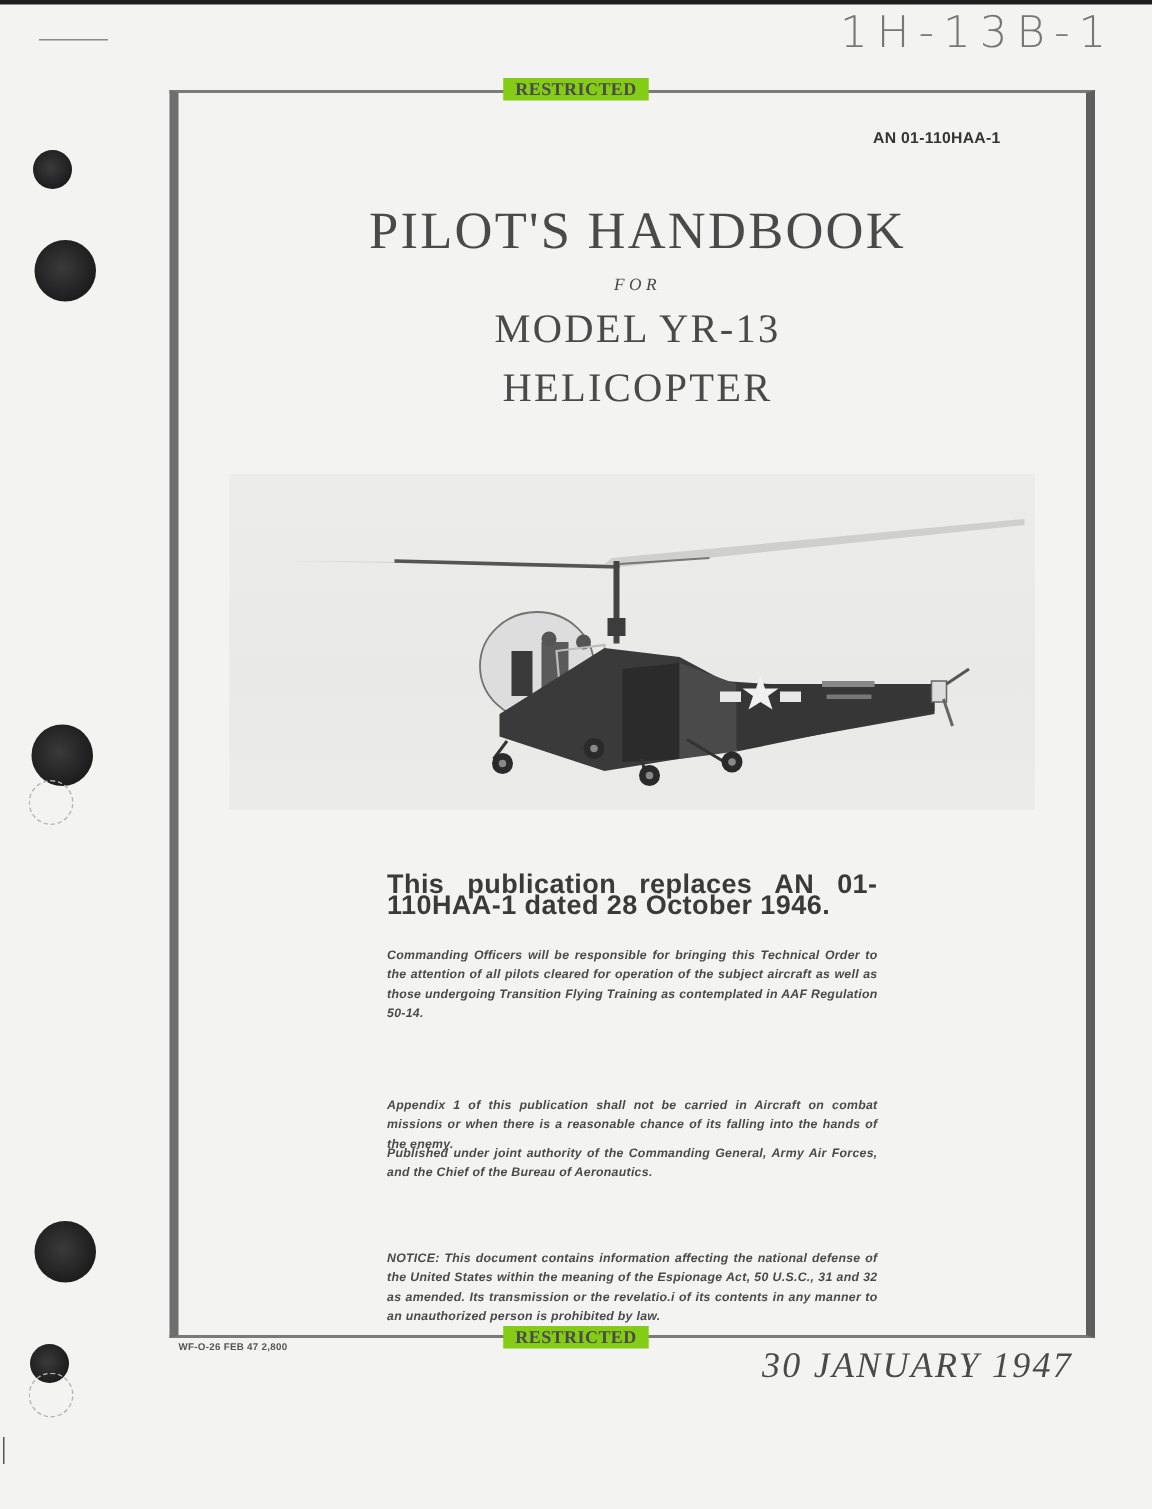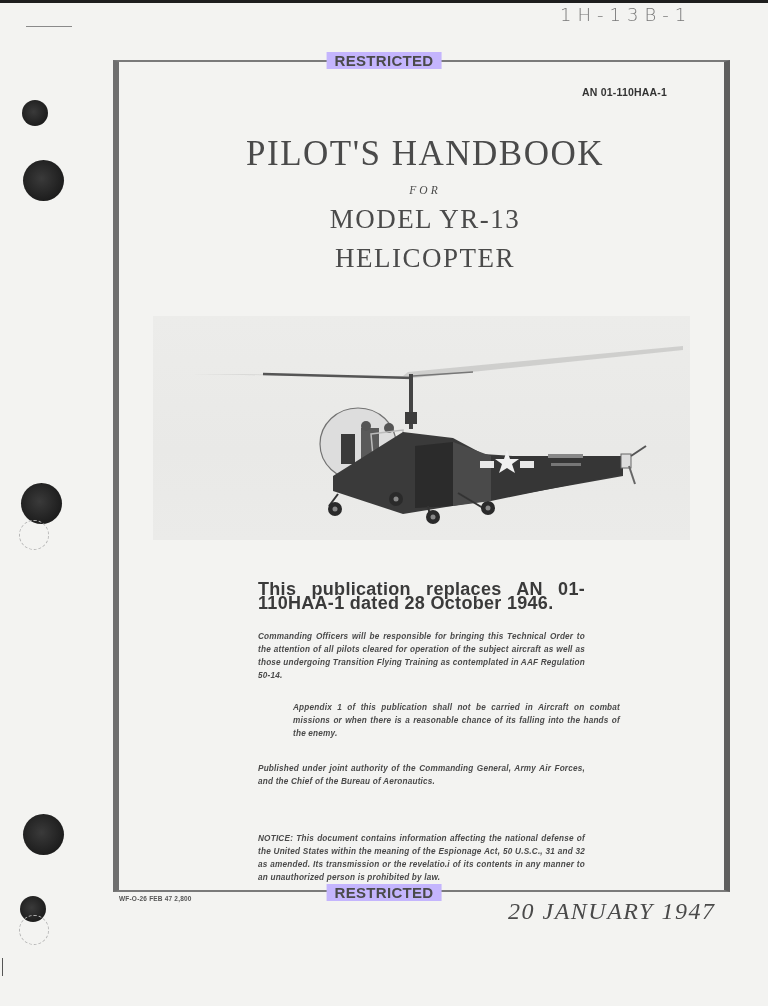--- a/index.html
+++ b/index.html
@@ -14,21 +14,21 @@
       position: absolute; left: 0; top: 0; width: 768px; height: 3px;
       background: #1e1e1e;
     }
     .page-mark {
       position: absolute; left: 26px; top: 26px; width: 46px; height: 1px;
       background: #8a8a8a;
     }
     .handwritten-code {
       position: absolute; left: 560px; top: 4px;
       font-family: "DejaVu Sans", sans-serif; font-weight: 200;
-      font-size: 18px; letter-spacing: 6px; color: #777;
+      font-size: 29px; letter-spacing: 6px; color: #777;
     }
     .punch-hole {
       position: absolute; border-radius: 50%;
       background: radial-gradient(circle at 45% 45%, #3a3a3a 0%, #1d1d1d 70%, #222 100%);
     }
     .punch-ghost {
       position: absolute; border-radius: 50%;
       border: 1px dashed #b5b5b5;
     }
     .left-tick {
@@ -38,23 +38,24 @@
     
     .frame {
       position: absolute; left: 113px; top: 60px; width: 617px; height: 832px;
       border-top: 2px solid #7a7a7a;
       border-bottom: 2px solid #7a7a7a;
       border-left: 6px solid #6e6e6e;
       border-right: 6px solid #5e5e5e;
     }
     .restricted {
       position: absolute; left: 50%; transform: translateX(-50%);
-      background: #c4b5fd; padding: 0 8px;
-      font-weight: bold; font-size: 15px; letter-spacing: 0.3px; color: #4a4a4a;
+      background: #84cc16; padding: 0 8px;
+      font-weight: bold; font-size: 12px; letter-spacing: 0.3px; color: #4a4a4a;
       white-space: nowrap;
+      font-family: Liberation Serif, serif;
     }
     .restricted.top { top: 52px; }
     .restricted.bottom { top: 884px; }
 
     .an-number {
       position: absolute; left: 582px; top: 86px;
       font-weight: bold; font-size: 10.5px; color: #333; letter-spacing: 0.2px; text-align: center;
     }
     .title {
       position: absolute; left: 0; width: 768px; text-align: center;
@@ -77,21 +78,21 @@
     .text-block { position: absolute; left: 258px; width: 327px; }
     .lead {
       top: 582px; font-weight: bold; font-size: 18px; line-height: 14px; color: #3a3a3a;
       text-align: justify; letter-spacing: 0.3px;
     }
     .para {
       font-style: italic; font-weight: bold; font-size: 8.2px; line-height: 13px;
       color: #4a4a4a; text-align: justify; letter-spacing: 0.2px;
     }
     .para.p1 { top: 630px; }
-    .para.p2 { top: 701px; margin-left: 35px; }
+    .para.p2 { top: 730px; }
     .para.p3 { top: 750px; margin-top: 12px; }
     .para.p4 { top: 832px; }
 
     .print-code {
       position: absolute; left: 119px; top: 895px;
       font-weight: bold; font-size: 6.5px; color: #555; letter-spacing: 0.2px;
     }
     .date {
       position: absolute; left: 508px; top: 898px;
       font-family: "Liberation Serif", serif; font-style: italic;
@@ -176,13 +177,13 @@
   </svg>
 </div>
 
 <div class="text-block lead">This publication replaces AN 01-110HAA-1 dated 28 October 1946.</div>
 <div class="text-block para p1">Commanding Officers will be responsible for bringing this Technical Order to the attention of all pilots cleared for operation of the subject aircraft as well as those undergoing Transition Flying Training as contemplated in AAF Regulation 50-14.</div>
 <div class="text-block para p2">Appendix 1 of this publication shall not be carried in Aircraft on combat missions or when there is a reasonable chance of its falling into the hands of the enemy.</div>
 <div class="text-block para p3">Published under joint authority of the Commanding General, Army Air Forces, and the Chief of the Bureau of Aeronautics.</div>
 <div class="text-block para p4">NOTICE: This document contains information affecting the national defense of the United States within the meaning of the Espionage Act, 50 U.S.C., 31 and 32 as amended. Its transmission or the revelatio.i of its contents in any manner to an unauthorized person is prohibited by law.</div>
 
 <div class="print-code">WF-O-26 FEB 47 2,800</div>
-<div class="date">20 JANUARY 1947</div>
+<div class="date">30 JANUARY 1947</div>
 
 </body></html>

